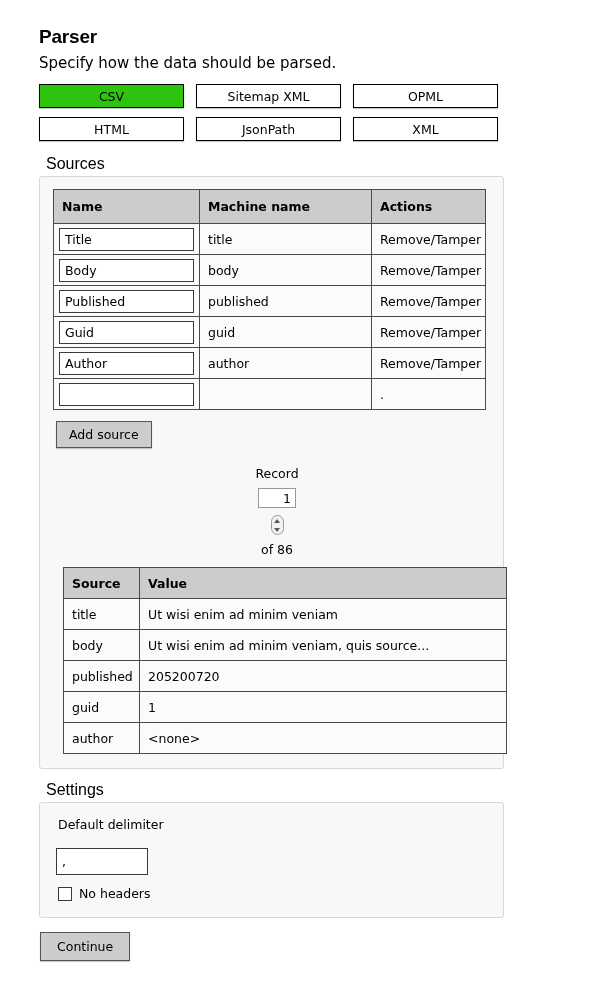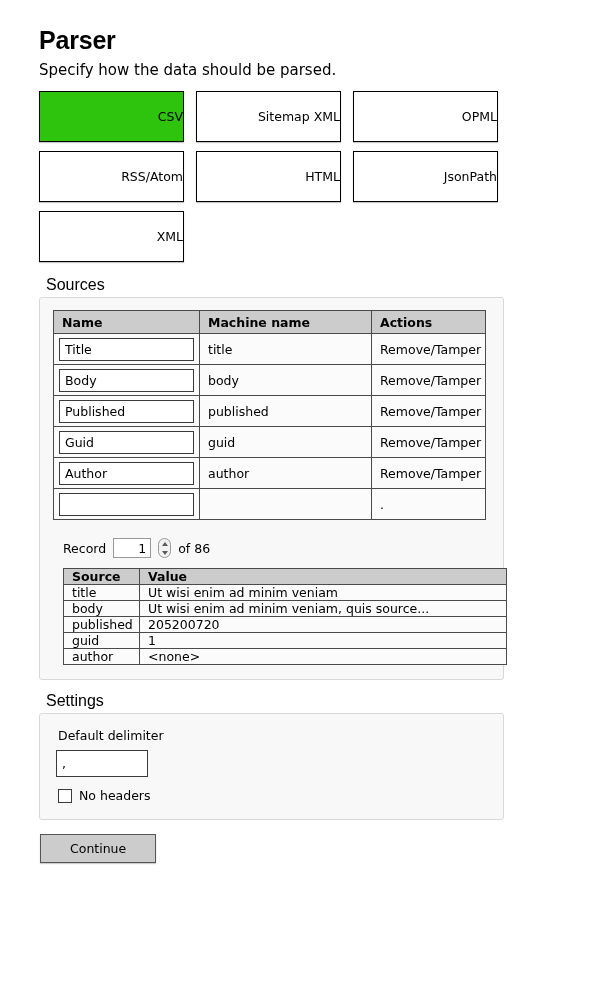--- a/index.html
+++ b/index.html
@@ -18,46 +18,46 @@
   }
   .page {
     padding: 26px 0 0 39px;
     box-sizing: border-box;
     width: 600px;
   }
 
   
   #page-title {
     font-family: "Liberation Sans", sans-serif;
-    font-size: 25px;
+    font-size: 19px;
     font-weight: bold;
     margin: 0 0 6px 0;
     letter-spacing: -0.2px;
   }
   #page-subtitle {
     font-family: "DejaVu Sans", sans-serif;
     font-size: 15px;
     margin: 0 0 12px 0;
   }
 
   
   .type-grid {
     display: grid;
     grid-template-columns: 145px 145px 145px;
     gap: 9px 12px;
     width: 455px;
     margin-bottom: 14px;
   }
   .type-btn {
-    height: 51px;
+    height: 24px;
     border: 1.5px solid #000000;
     background: #ffffff;
     display: flex;
     align-items: center;
-    justify-content: flex-end;
+    justify-content: center;
     font-family: "DejaVu Sans", sans-serif;
     font-size: 12.5px;
     color: #000000;
     box-sizing: border-box;
     cursor: pointer;
     box-shadow: 0 1px 1px rgba(0,0,0,0.22);
     user-select: none;
   }
   .type-btn.selected {
     background: #2ec40d;
@@ -94,21 +94,21 @@
     border: 1px solid #4a4a4a;
     font-family: "DejaVu Sans", sans-serif;
     font-size: 12.5px;
     text-align: left;
     color: #000000;
     box-sizing: border-box;
   }
   table.grid th {
     background: #cccccc;
     font-weight: bold;
-    height: 23px;
+    height: 34px;
     padding: 0 8px;
   }
   table.grid td {
     background: #fbfbfb;
     height: 31px;
     padding: 0 8px;
   }
 
   #sources-table { width: 432px; margin: 0 0 0 1px; }
   #sources-table col.c-name { width: 146px; }
@@ -148,20 +148,21 @@
   #add-source-button { margin: 11px 0 0 4px; }
 
   
   .record-row {
     display: flex;
     align-items: center;
     gap: 7px;
     margin: 18px 0 10px 11px;
     font-family: "DejaVu Sans", sans-serif;
     font-size: 12.5px;
+    flex-direction: column;
   }
   .num-input {
     width: 38px;
     height: 20px;
     border: 1px solid #999999;
     background: #ffffff;
     font-family: "DejaVu Sans", sans-serif;
     font-size: 12.5px;
     text-align: right;
     padding: 0 4px;
@@ -186,27 +187,27 @@
     border-left: 3.5px solid transparent;
     border-right: 3.5px solid transparent;
   }
   .spin-up { border-bottom: 4px solid #5a5a5a; }
   .spin-down { border-top: 4px solid #5a5a5a; }
 
   
   #record-table { width: 443px; margin-left: 11px; }
   #record-table col.c-src { width: 76px; }
   #record-table col.c-val { width: 367px; }
-  #record-table th, #record-table td { height: 16px; }
+  #record-table th, #record-table td { height: 31px; }
 
   
   .field-label {
     font-family: "DejaVu Sans", sans-serif;
     font-size: 12.5px;
-    margin: 0 0 7px 2px;
+    margin: 0 0 16px 2px;
   }
   #delimiter-input {
     width: 92px;
     height: 27px;
     border: 1.5px solid #3a3a3a;
     background: #ffffff;
     font-family: "DejaVu Sans", sans-serif;
     font-size: 12.5px;
     padding: 0 5px;
     box-sizing: border-box;
@@ -222,42 +223,39 @@
   }
   .checkbox {
     width: 14px;
     height: 14px;
     border: 1.5px solid #3a3a3a;
     background: #ffffff;
     box-sizing: border-box;
     cursor: pointer;
   }
 
-  #continue-button { margin: 2px 0 0 1px; padding: 6px 29px; }
+  #continue-button { margin: 2px 0 0 1px; padding: 6px 16px; }
 </style>
 </head>
 <body>
 
 <div class="page">
 
   <h1 id="page-title">Parser</h1>
   <p id="page-subtitle">Specify how the data should be parsed.</p>
 
   <div class="type-grid">
     <div class="type-btn selected">
       <span>CSV</span>
     </div>
     <div class="type-btn">
       <span>Sitemap XML</span>
     </div>
     <div class="type-btn">
       <span>OPML</span>
-    </div>
-    <div class="type-btn">
-      <span>RSS/Atom</span>
     </div>
     <div class="type-btn">
       <span>HTML</span>
     </div>
     <div class="type-btn">
       <span>JsonPath</span>
     </div>
     <div class="type-btn">
       <span>XML</span>
     </div>
@@ -318,20 +316,21 @@
         <tr>
           <td class="name-cell">
             <input class="text-input" type="text" value="" style="">
           </td>
           <td></td>
           <td class="dot-cell">.</td>
         </tr>
       </tbody>
     </table>
 
+    <button class="push-btn" id="add-source-button">Add source</button>
 
     <div class="record-row">
       <span>Record</span>
       <input class="num-input" type="text" value="1" style="">
       <span class="spinner">
         <span class="spin-up"></span>
         <span class="spin-down"></span>
       </span>
       <span>of 86</span>
     </div>

